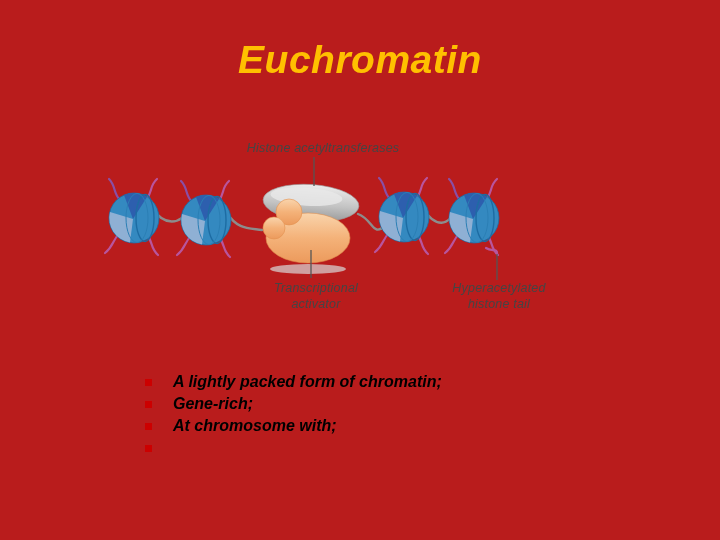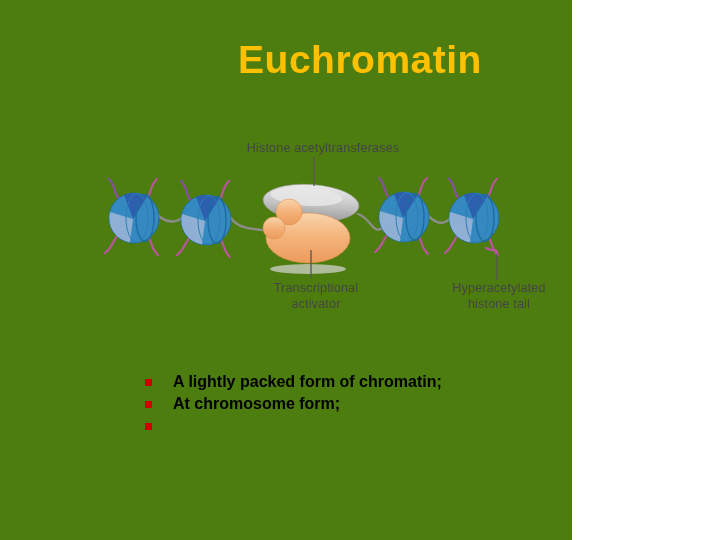--- a/index.html
+++ b/index.html
@@ -1,22 +1,23 @@
 <!DOCTYPE html>
 <html><head>
 <meta charset="utf-8">
 <style>
   html, body { margin: 0; padding: 0; background: #ffffff; }
   .slide {
     position: relative;
-    width: 572px;
+    width: 720px;
     height: 540px;
-    background: #4d7c0f;
+    background: #b91c1c;
     overflow: hidden;
     font-family: "Liberation Sans", sans-serif;
+    font-style: italic;
   }
   .title {
     position: absolute;
     top: 38px;
     left: 0;
     width: 720px;
     margin: 0;
     text-align: center;
     font-size: 39px;
     font-weight: bold;
@@ -135,20 +136,24 @@
     </svg>
   </div>
 
   <ul class="bullets">
     <li>
       <span class="bullet-marker"></span>
       <span class="bullet-text">A lightly packed form of chromatin;</span>
     </li>
     <li>
       <span class="bullet-marker"></span>
-      <span class="bullet-text">At chromosome form;</span>
+      <span class="bullet-text">Gene-rich;</span>
+    </li>
+    <li>
+      <span class="bullet-marker"></span>
+      <span class="bullet-text">At chromosome with;</span>
     </li>
     <li>
       <span class="bullet-marker"></span>
     </li>
   </ul>
 
 </div>
 
 </body></html>

